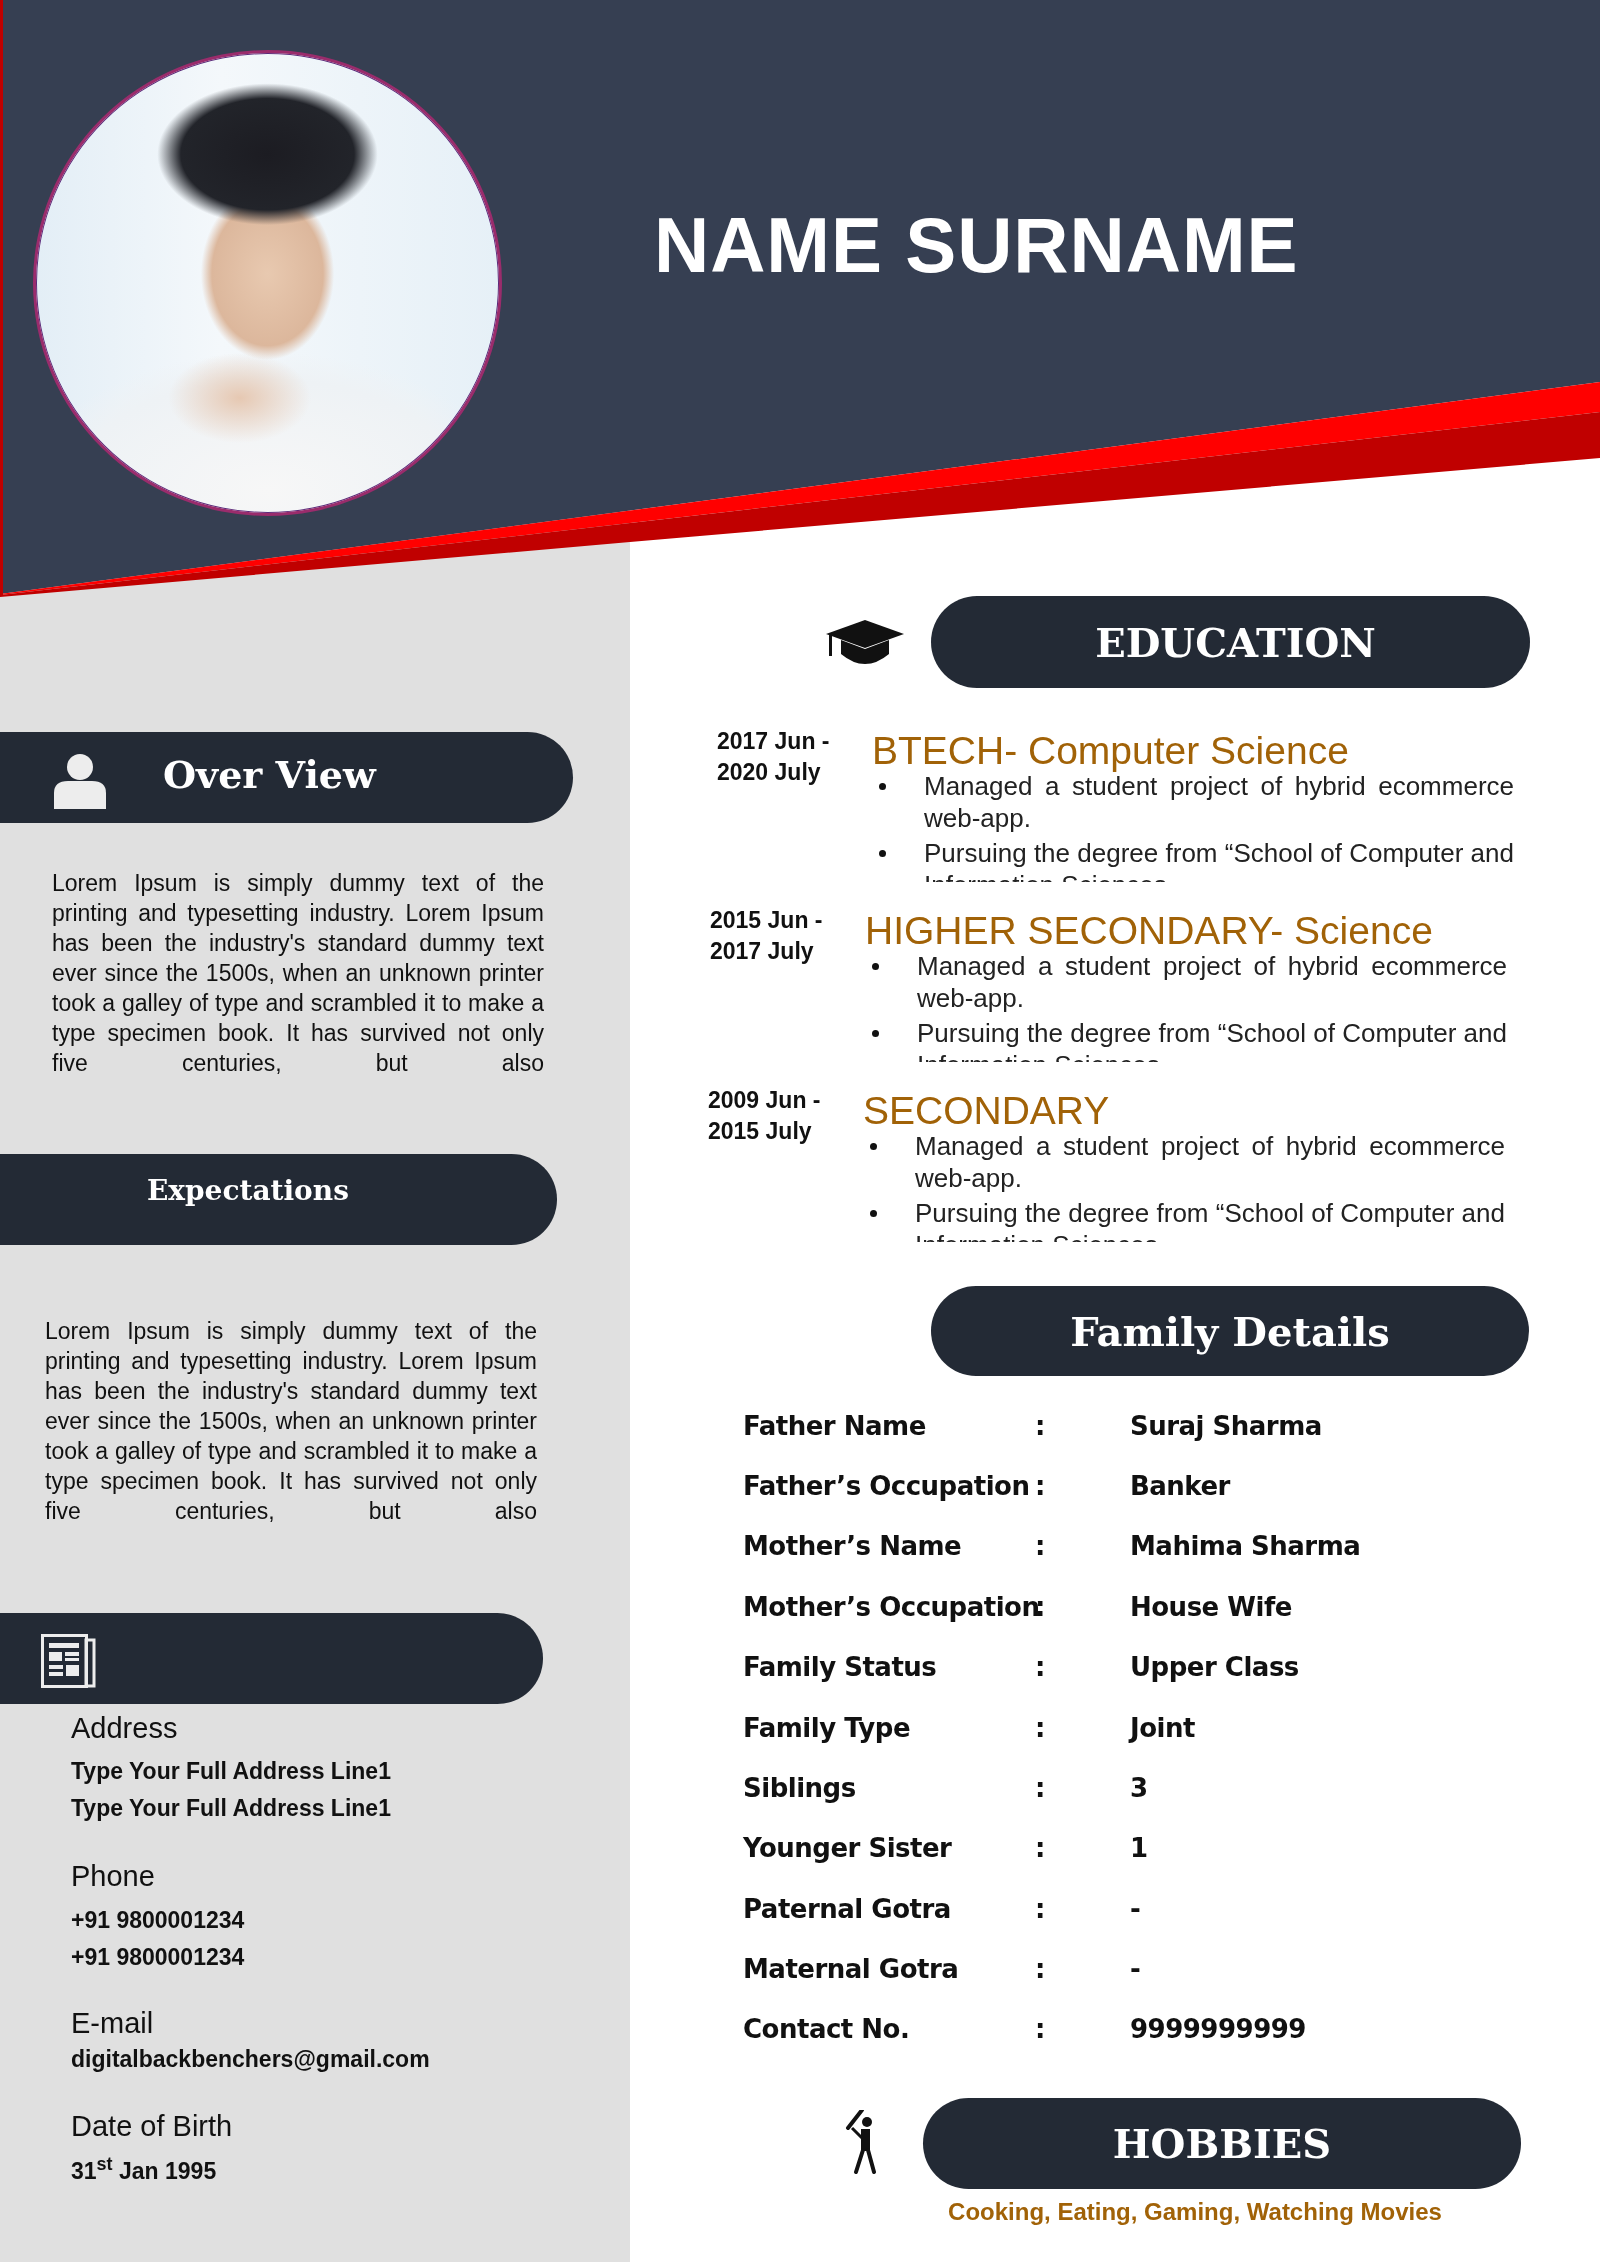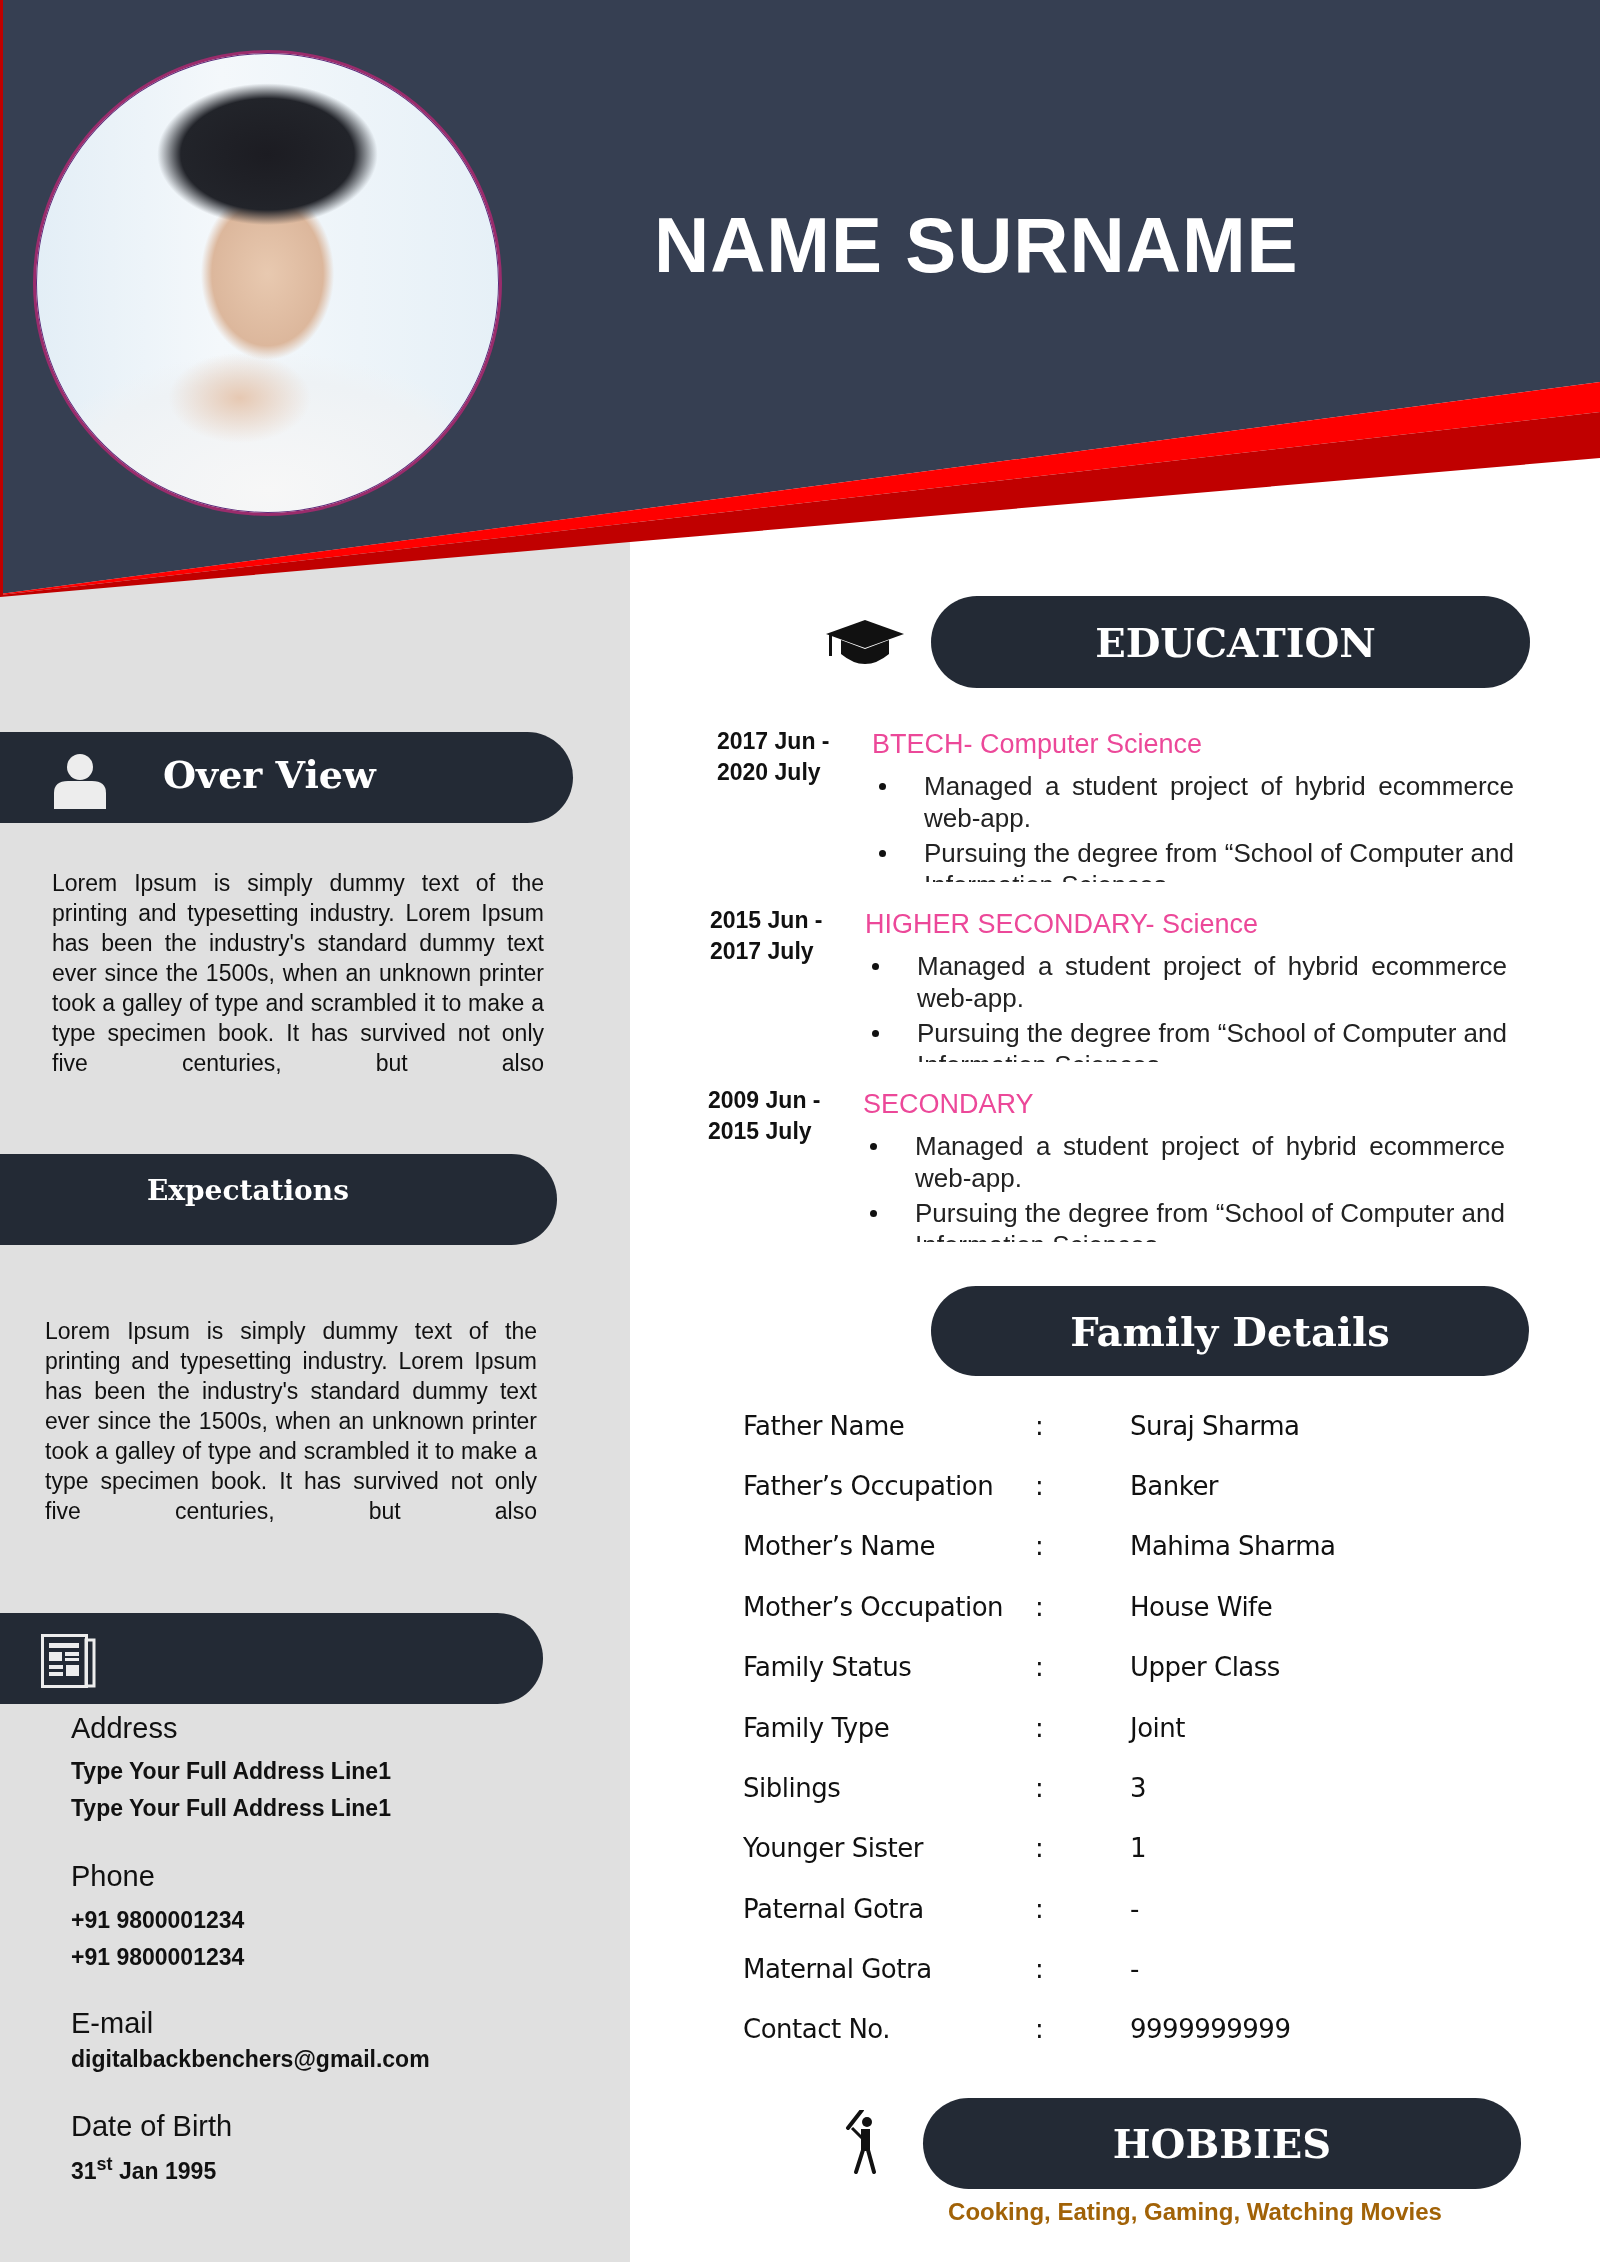--- a/index.html
+++ b/index.html
@@ -73,33 +73,33 @@
     }
     #overview-text { left: 52px; top: 868px; width: 492px; height: 212px; }
     #expect-text { left: 45px; top: 1316px; width: 492px; height: 212px; }
 
     
     .pi-label { position: absolute; left: 71px; font-size: 29px; color: #111; }
     .pi-value { position: absolute; left: 71px; font-size: 23px; font-weight: bold; color: #111; }
 
     
     .edu-date { position: absolute; font-size: 23px; font-weight: bold; line-height: 31px; color: #111; }
-    .edu-title { position: absolute; font-size: 27px; color: #ec4899; white-space: nowrap; }
+    .edu-title { position: absolute; font-size: 39px; color: #a16207; white-space: nowrap; }
     .edu-bullets { position: absolute; width: 640px; overflow: hidden; }
     .edu-bullet {
       position: relative; padding-left: 50px; font-size: 26px; line-height: 32px; color: #222;
       text-align: justify; text-align-last: auto; margin-bottom: 3px;
     }
     .edu-bullet::before {
       content: ""; position: absolute; left: 5px; top: 13px; width: 7px; height: 7px;
       border-radius: 50%; background: #111;
     }
 
     
-    .fam-row { position: absolute; left: 743px; width: 760px; height: 40px; font-size: 26px; font-weight: normal; color: #111; font-family: "DejaVu Sans", sans-serif; letter-spacing: -0.5px; }
+    .fam-row { position: absolute; left: 743px; width: 760px; height: 40px; font-size: 26px; font-weight: bold; color: #111; font-family: "DejaVu Sans", sans-serif; letter-spacing: -0.5px; }
     .fam-row span { position: absolute; top: 0; white-space: nowrap; }
     .fam-label { left: 0; }
     .fam-colon { left: 292px; }
     .fam-value { left: 387px; }
 
     #hobbies-text { left: 900px; top: 2198px; width: 590px; text-align: center; font-size: 24px; font-weight: bold; color: #a16207; }
   </style>
 </head>
 <body>
 

